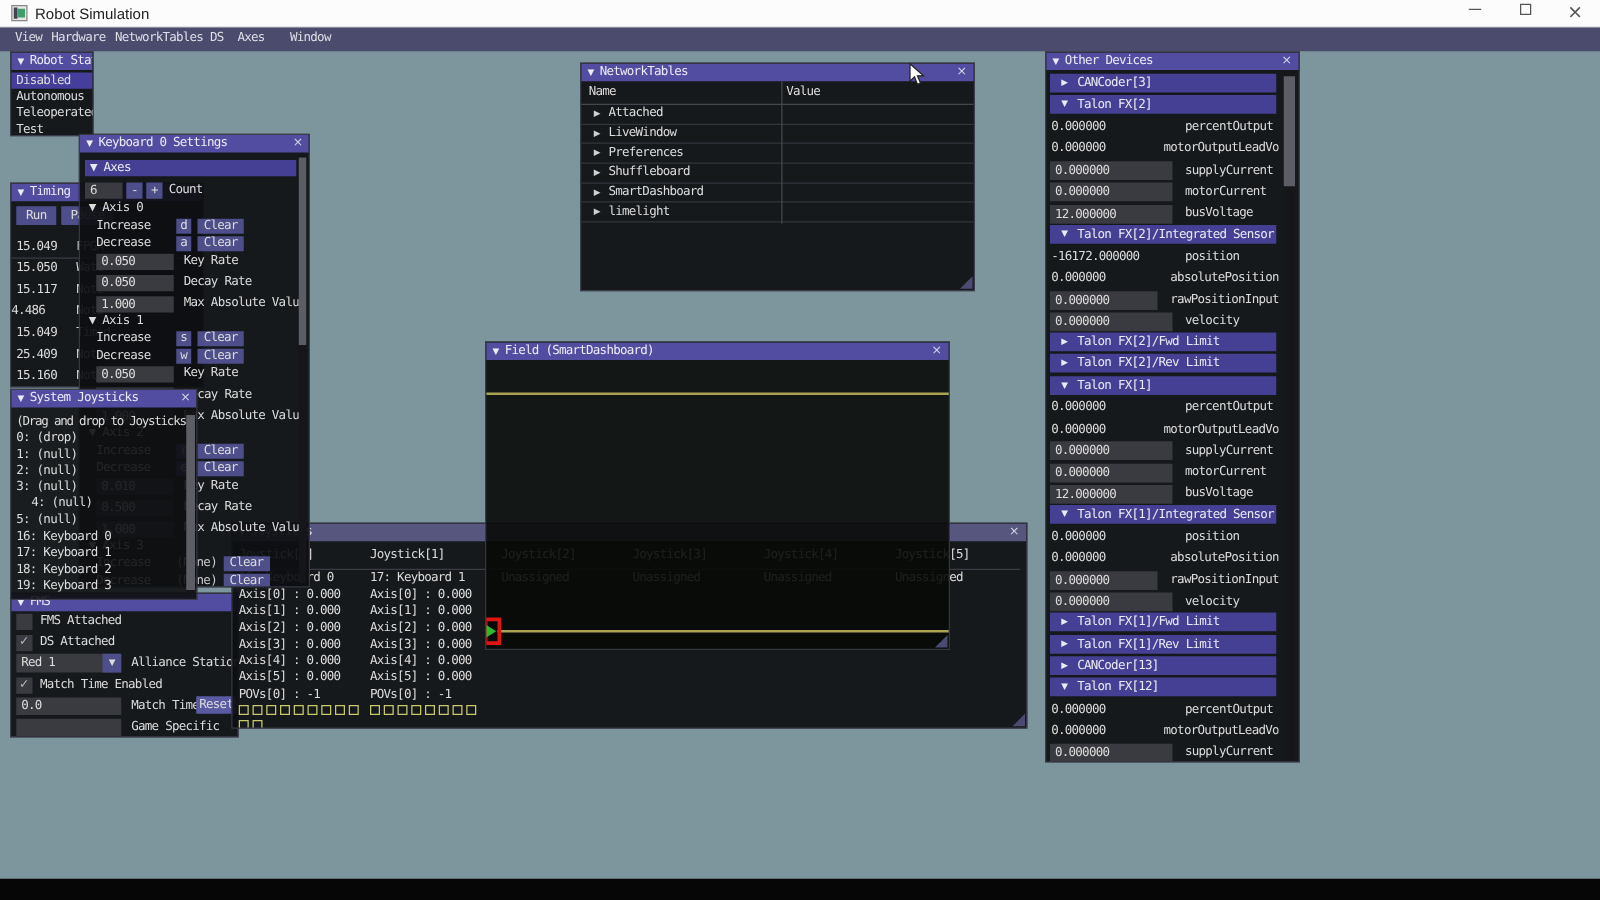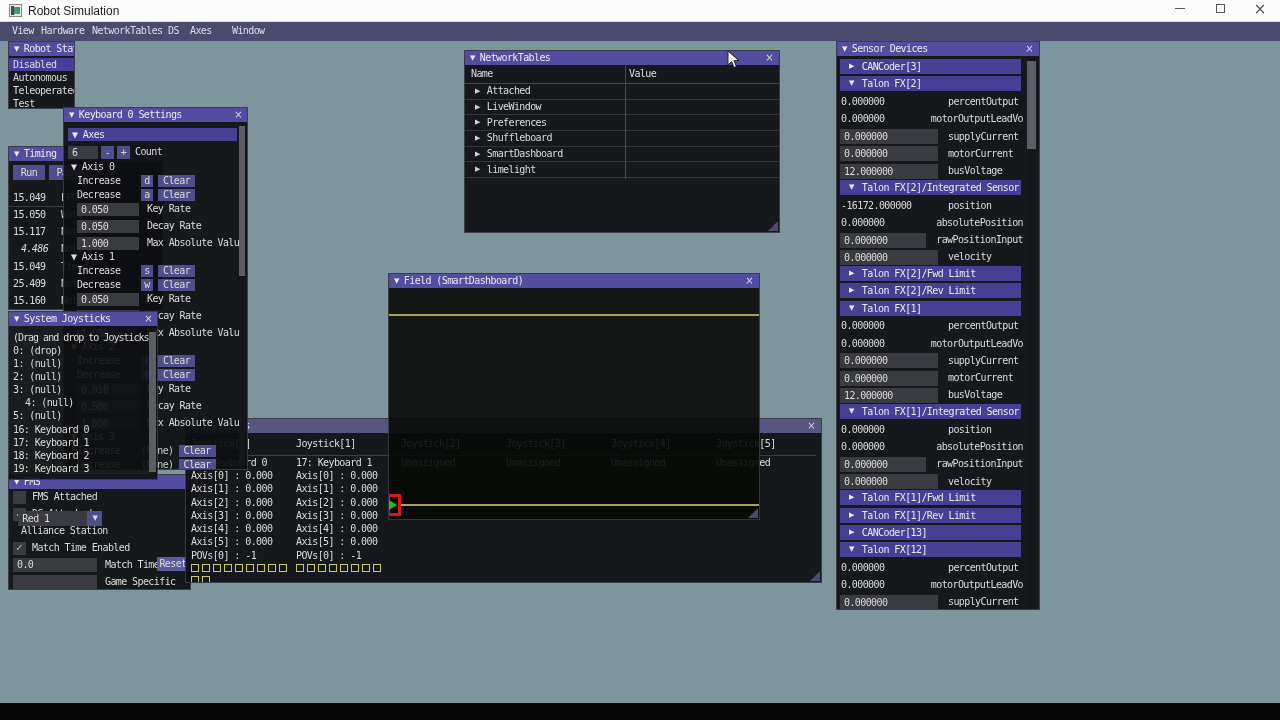--- a/index.html
+++ b/index.html
@@ -92,21 +92,21 @@
         </div>
         <div class="row" style="position: absolute; left: 0px; top: 45.3px; width: 153px; height: 17px; border-top: 1px solid rgb(60, 60, 68);">
           <div style="padding-left: 4px; width: 52px;">15.050</div>
           <div>Watc</div>
         </div>
         <div class="row" style="position: absolute; left: 0px; top: 62.6px; width: 153px; height: 17px;">
           <div style="padding-left: 4px; width: 52px;">15.117</div>
           <div>Noti</div>
         </div>
         <div class="row" style="position: absolute; left: 0px; top: 79.9px; width: 153px; height: 17px;">
-          <div style="padding-left: 12px; width: 52px; font-style: italic;">4.486</div>
+          <div style="padding-left: 0; width: 52px;">4.486</div>
           <div>Noti</div>
         </div>
         <div class="row" style="position: absolute; left: 0px; top: 97.2px; width: 153px; height: 17px;">
           <div style="padding-left: 4px; width: 52px;">15.049</div>
           <div>Timed</div>
         </div>
         <div class="row" style="position: absolute; left: 0px; top: 114.5px; width: 153px; height: 17px;">
           <div style="padding-left: 4px; width: 52px;">25.409</div>
           <div>Noti</div>
         </div>
@@ -124,21 +124,21 @@
       </div>
     <div class="wc" id="fms-c">
         <div class="row" style="position: absolute; left: 4px; top: 1px; height: 14px;">
           <div class="cb"></div>
           <div>FMS Attached</div>
         </div>
         <div class="row" style="position: absolute; left: 4px; top: 18px; height: 14px;">
           <div class="cb">✓</div>
           <div>DS Attached</div>
         </div>
-        <div class="row" style="position: absolute; left: 4px; top: 22px; height: 15px; flex-direction: column;">
+        <div class="row" style="position: absolute; left: 4px; top: 34px; height: 15px;">
           <div class="box" style="position: relative; width: 84px; height: 15px; line-height: 15px; padding-left: 4px;">Red 1<div class="btn arrow" style="position: absolute; right: 0px; top: 0px; width: 15px; height: 15px; line-height: 15px; background: var(--btn);">▼</div></div>
           <div style="margin-left: 8px;">Alliance Station</div>
         </div>
         <div class="row" style="position: absolute; left: 4px; top: 52px; height: 14px;">
           <div class="cb">✓</div>
           <div>Match Time Enabled</div>
         </div>
         <div class="row" style="position: absolute; left: 4px; top: 68px; height: 15px;">
           <div class="box" style="width: 84px; height: 14px; line-height: 14px; padding-left: 4px;">0.0</div>
           <div style="margin-left: 8px;">Match Time</div>
@@ -377,21 +377,21 @@
         <div style="height: 13.1px; line-height: 13px; padding-left: 4px;">18: Keyboard 2</div>
         <div style="height: 13.1px; line-height: 13px; padding-left: 4px;">19: Keyboard 3</div>
         <div class="sbtrack" style="right: 1px; top: 2px; bottom: 2px; width: 7px;"></div>
         <div class="sbthumb" style="right: 1px; top: 6px; width: 7px; height: 140px;"></div>
       </div>
   </div>
 
   <div class="win" style="left:836px;top:41px;width:204px;height:569px;z-index:10;">
     <div class="tbar">
         <span class="tri">▼</span>
-        <span>Sensor Devices</span>
+        <span>Other Devices</span>
         <span class="xbtn" style="right:6px;">×</span>
       </div>
     <div class="wc" id="od-c">
         <div style="position: absolute; left: 0px; top: 3px; width: 186px;">
           <div style="height: 17.25px;">
             <div class="row chead" style="height: 15px; margin: 0px 0px 0px 3px; width: 181px; line-height: 15px;">
               <div class="arrow" style="padding-left: 5px; margin-right: 8px;">▶</div>
               <div>CANCoder[3]</div>
             </div>
           </div>

